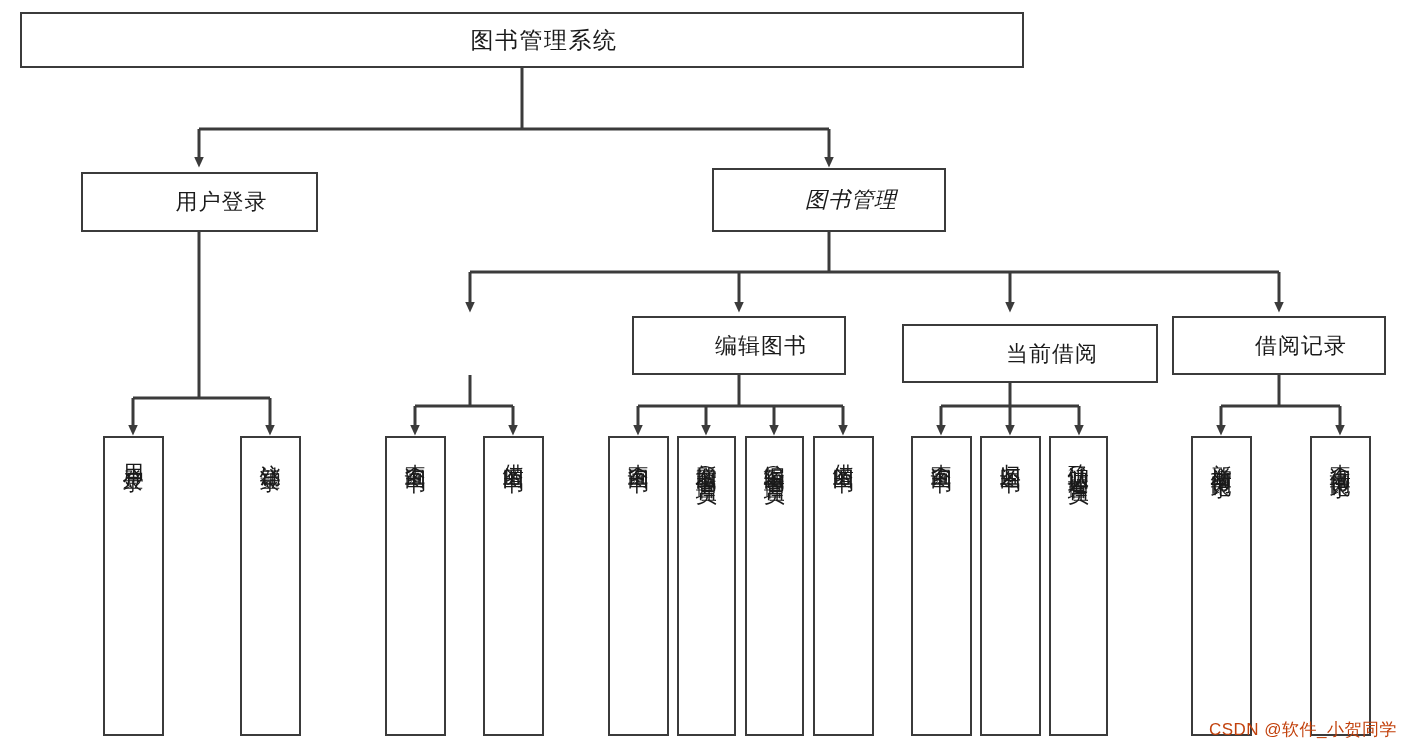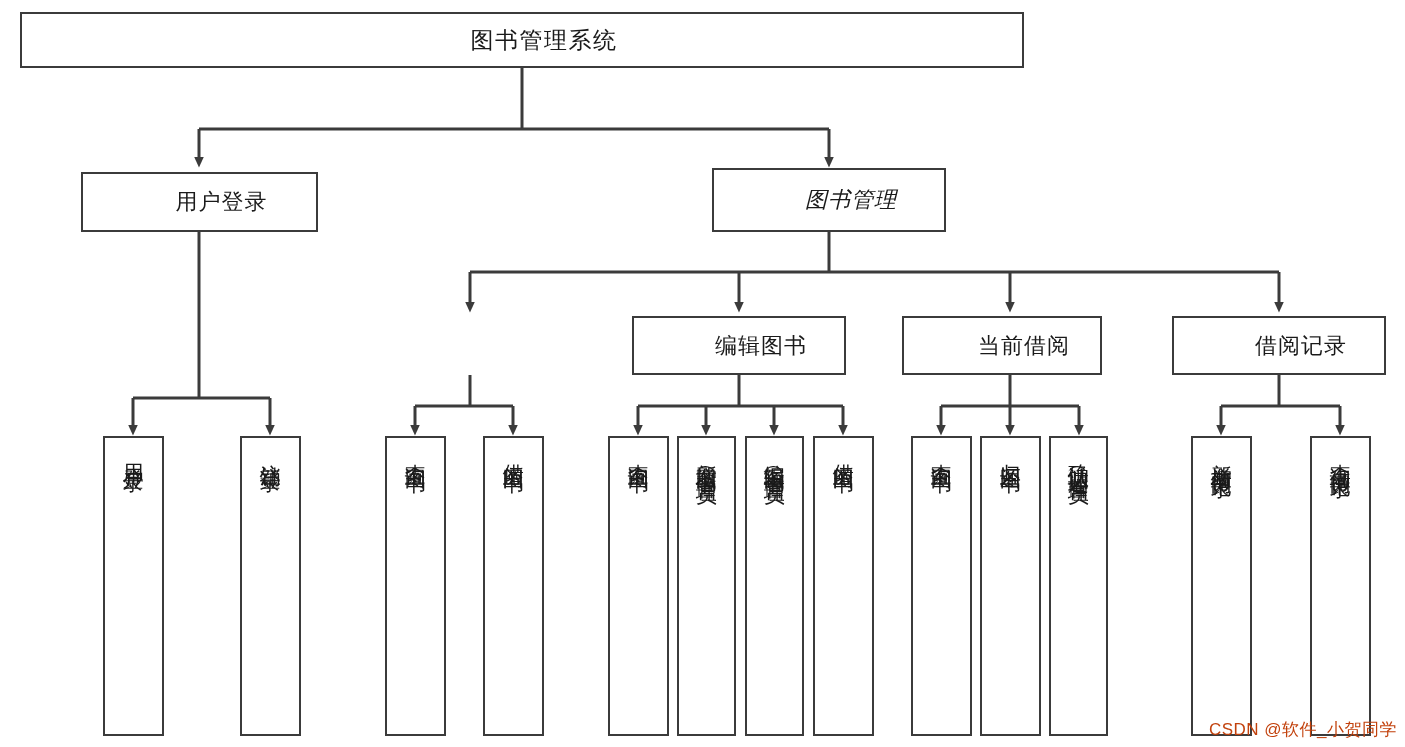--- a/index.html
+++ b/index.html
@@ -131,21 +131,21 @@
   <div class="node node-h" style="left:81px; top:172px; width:237px; height:60px;">
     <span>用户登录</span>
   </div>
   <div class="node node-h" style="left:712px; top:168px; width:234px; height:64px;font-style:italic;">
     <span>图书管理</span>
   </div>
 
   <div class="node node-h" style="left:632px; top:316px; width:214px; height:59px;">
     <span>编辑图书</span>
   </div>
-  <div class="node node-h" style="left:902px; top:316px; width:200px; height:59px;">
+  <div class="node node-h" style="left:902px; top:324px; width:256px; height:59px;">
     <span>当前借阅</span>
   </div>
   <div class="node node-h" style="left:1172px; top:316px; width:214px; height:59px;">
     <span>借阅记录</span>
   </div>
 
   <div class="node node-v" style="left:103px; top:436px; width:61px; height:300px;">
     <span class="vtext">用户登录</span>
   </div>
   <div class="node node-v" style="left:240px; top:436px; width:61px; height:300px;">

